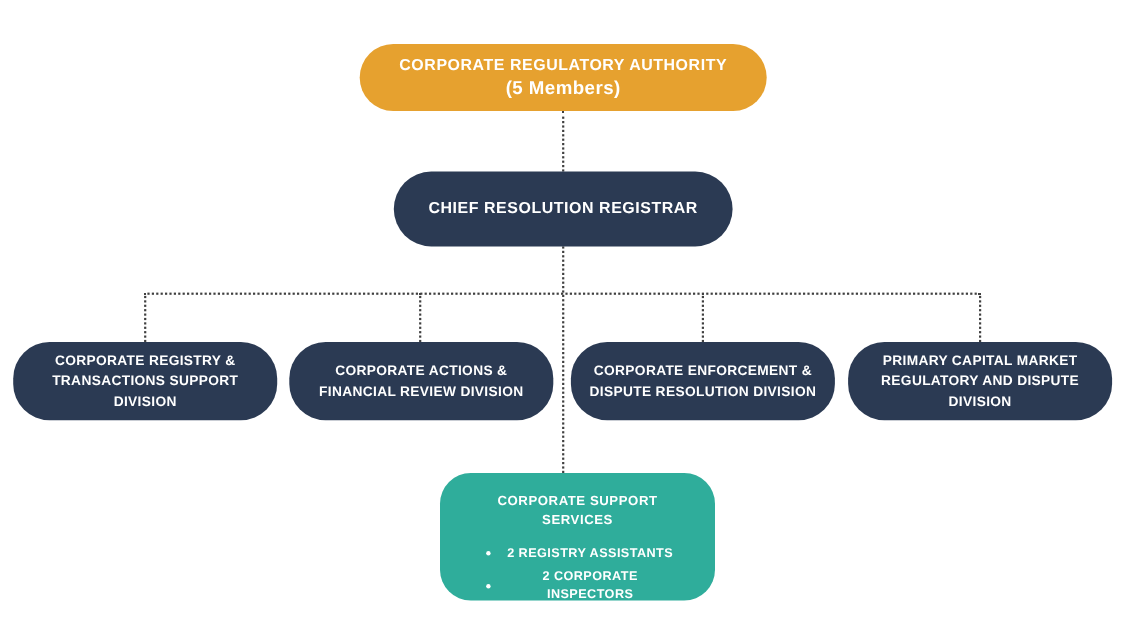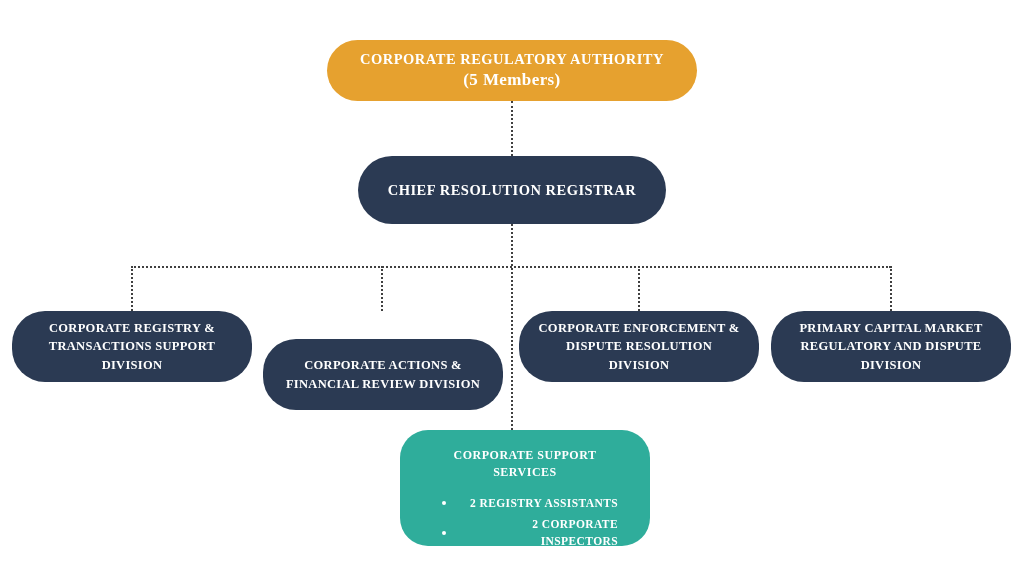--- a/index.html
+++ b/index.html
@@ -6,21 +6,21 @@
     --orange:#E6A12F;
     --navy:#2B3A53;
     --teal:#2FAD9B;
     --line:#404040;
   }
   html,body{margin:0;padding:0;background:#ffffff;}
   .canvas{
     position:relative;
     width:1024px;height:583px;
     background:#ffffff;
-    font-family:Liberation Serif, serif;
+    font-family:Liberation Sans, sans-serif;
     overflow:hidden;
   }
   .node{
     position:absolute;
     color:#ffffff;
     display:flex;flex-direction:column;
     align-items:center;justify-content:center;
     text-align:center;
     font-weight:700;
     box-sizing:border-box;
@@ -40,37 +40,37 @@
   }
   .node.division{
     top:311px;height:71px;width:240px;
     background:var(--navy);
     border-radius:33px;
     font-size:12.5px;line-height:1.45;
     letter-spacing:.3px;
     padding:0 16px;
   }
   .division.d0{left:12px;}
-  .division.d1{left:263px;margin-top:28px;}
+  .division.d1{left:263px;}
   .division.d2{left:519px;}
   .division.d3{left:771px;}
   .node.support{
     left:400px;top:430px;width:250px;height:116px;
     background:var(--teal);
     border-radius:28px;
     justify-content:flex-start;
     padding:17px 20px 0 20px;
   }
   .support-title{
     font-size:12px;letter-spacing:.5px;line-height:1.45;
     max-width:180px;
   }
   .support-list{
     list-style:none;margin:9px 12px 0;padding:0 0 0 10px;
-    align-self:flex-start;text-align:right;
+    align-self:flex-start;text-align:center;
     font-size:11.5px;font-weight:700;letter-spacing:.4px;
   }
   .support-list li{
     position:relative;padding-left:13px;margin:4px 0;line-height:1.5;
   }
   .support-list li::before{
     content:"";position:absolute;left:0;top:50%;
     transform:translateY(-50%);
     width:4px;height:4px;border-radius:50%;background:#ffffff;
   }

